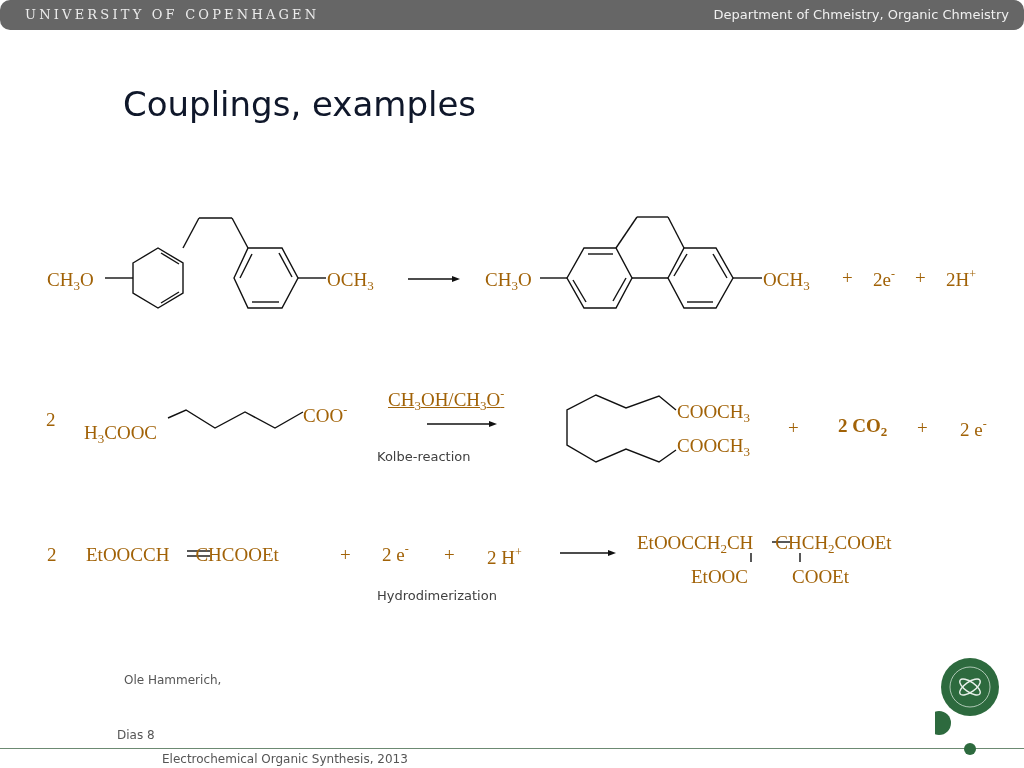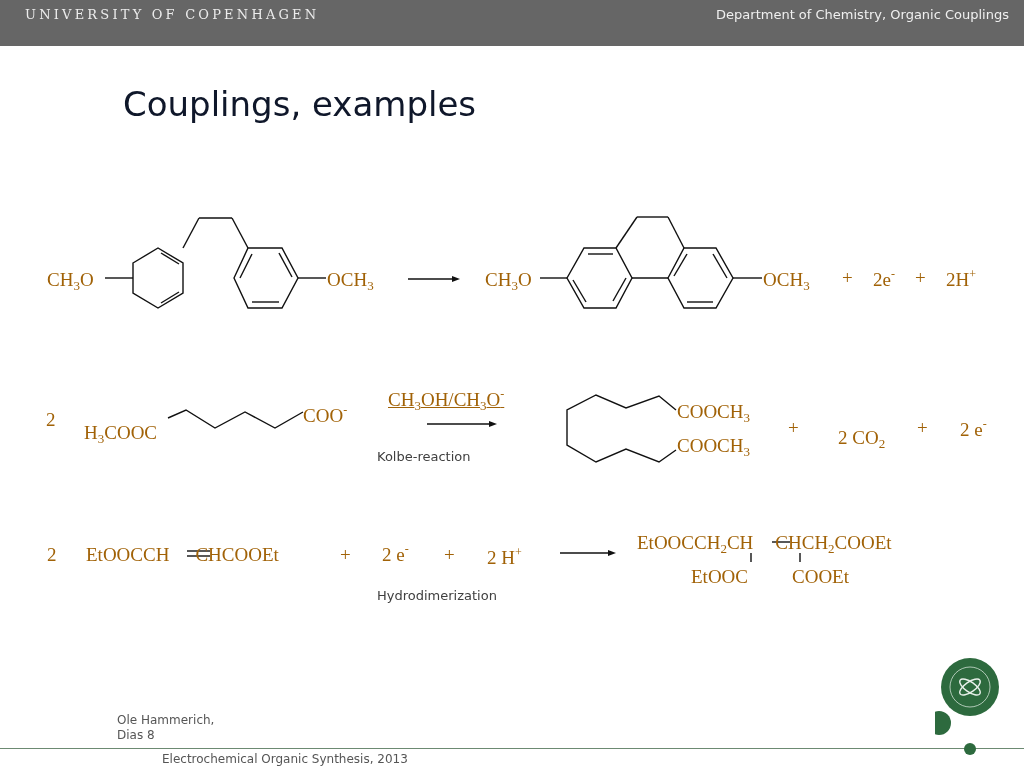--- a/index.html
+++ b/index.html
@@ -1,34 +1,34 @@
 <!DOCTYPE html>
 <html><head>
 <meta charset="utf-8">
 <style>
   html, body { margin:0; padding:0; }
   body { width:1024px; height:768px; position:relative; background:#ffffff; overflow:hidden; font-family:"DejaVu Sans", sans-serif; }
-  .topbar { position:absolute; left:0; top:0; width:1024px; height:46px; background:#666666; }
+  .topbar { position:absolute; left:0; top:0; width:1024px; height:30px; background:#666666;border-radius:10px; }
   .uni { position:absolute; left:25px; top:7px; font-family:"DejaVu Serif", serif; font-size:13px; letter-spacing:3.2px; color:#ececec; }
   .dept { position:absolute; right:15px; top:7px; font-size:13px; color:#f0f0f0; }
   .title { position:absolute; left:123px; top:84px; font-size:34px; color:#0f172a; }
   .chem { position:absolute; font-family:"Liberation Serif", serif; font-size:19px; color:#a16207; white-space:nowrap; line-height:1; }
   .chem sub { font-size:13px; vertical-align:-4px; }
   .chem sup { font-size:12px; vertical-align:8px; }
   .label { position:absolute; font-size:13px; color:#404040; }
   svg.draw { position:absolute; left:0; top:0; }
   .footer-text { position:absolute; left:117px; font-size:12px; color:#555; line-height:16px; }
   .footline { position:absolute; left:0; top:748px; width:1024px; height:1px; background:#6c8a72; }
 </style>
 </head>
 <body>
 
 <div class="topbar">
   <span class="uni">UNIVERSITY OF COPENHAGEN</span>
-  <span class="dept">Department of Chemistry, Organic Couplings</span>
+  <span class="dept">Department of Chmeistry, Organic Chmeistry</span>
 </div>
 
 <div class="title">Couplings, examples</div>
 
 <svg class="draw" width="1024" height="768" stroke="#111" stroke-width="1.4" fill="none">
 
   <g>
 
     <polygon points="133,263 158,248 183,263 183,293 158,308 133,293"></polygon>
     <line x1="137" y1="280" x2="137" y2="280"></line>
@@ -105,36 +105,36 @@
 <div class="chem" style="left:946px; top:268px;">2H<sup>+</sup></div>
 
 <div class="chem" style="left:46px; top:410px;">2</div>
 <div class="chem" style="left:84px; top:423px;">H<sub>3</sub>COOC</div>
 <div class="chem" style="left:303px; top:404px;">COO<sup>-</sup></div>
 <div class="chem" style="left:388px; top:388px;text-decoration:underline;">CH<sub>3</sub>OH/CH<sub>3</sub>O<sup>-</sup></div>
 <div class="label" style="left:377px; top:449px;">Kolbe-reaction</div>
 <div class="chem" style="left:677px; top:402px;">COOCH<sub>3</sub></div>
 <div class="chem" style="left:677px; top:436px;">COOCH<sub>3</sub></div>
 <div class="chem" style="left:788px; top:418px;">+</div>
-<div class="chem" style="left:838px; top:428px;">2 CO<sub>2</sub></div>
+<div class="chem" style="left:838px; top:416px;font-weight:bold;">2 CO<sub>2</sub></div>
 <div class="chem" style="left:917px; top:418px;">+</div>
 <div class="chem" style="left:960px; top:418px;">2 e<sup>-</sup></div>
 
 <div class="chem" style="left:47px; top:545px;">2</div>
 <div class="chem" style="left:86px; top:545px;">EtOOCCH<span style="display:inline-block;width:26px;"></span>CHCOOEt</div>
 <div class="chem" style="left:340px; top:545px;">+</div>
 <div class="chem" style="left:382px; top:543px;">2 e<sup>-</sup></div>
 <div class="chem" style="left:444px; top:545px;">+</div>
 <div class="chem" style="left:487px; top:546px;">2 H<sup>+</sup></div>
 <div class="chem" style="left:637px; top:533px;">EtOOCCH<sub>2</sub>CH<span style="display:inline-block;width:22px;"></span>CHCH<sub>2</sub>COOEt</div>
 <div class="chem" style="left:691px; top:567px;">EtOOC</div>
 <div class="chem" style="left:792px; top:567px;">COOEt</div>
 <div class="label" style="left:362px; top:588px;margin-left:15px;">Hydrodimerization</div>
 
-<div class="footer-text" style="top:712px;">Ole Hammerich,</div>
+<div class="footer-text" style="top:672px;margin-left:7px;">Ole Hammerich,</div>
 <div class="footer-text" style="top:727px;">Dias 8</div>
 <div class="footline"></div>
 <div class="footer-text" style="top:751px;margin-left:45px;">Electrochemical Organic Synthesis, 2013</div>
 
 <svg style="position:absolute; left:935px; top:655px;" width="70" height="110">
   <circle cx="35" cy="32" r="29" fill="#2d6a3e"></circle>
   <circle cx="35" cy="32" r="20" fill="none" stroke="#cfe0d3" stroke-width="0.8"></circle>
   <ellipse cx="35" cy="32" rx="12" ry="5" fill="none" stroke="#e8f0ea" stroke-width="1.4" transform="rotate(35 35 32)"></ellipse>
   <ellipse cx="35" cy="32" rx="12" ry="5" fill="none" stroke="#e8f0ea" stroke-width="1.4" transform="rotate(-35 35 32)"></ellipse>
   <circle cx="4" cy="68" r="12" fill="#2d6a3e"></circle>

